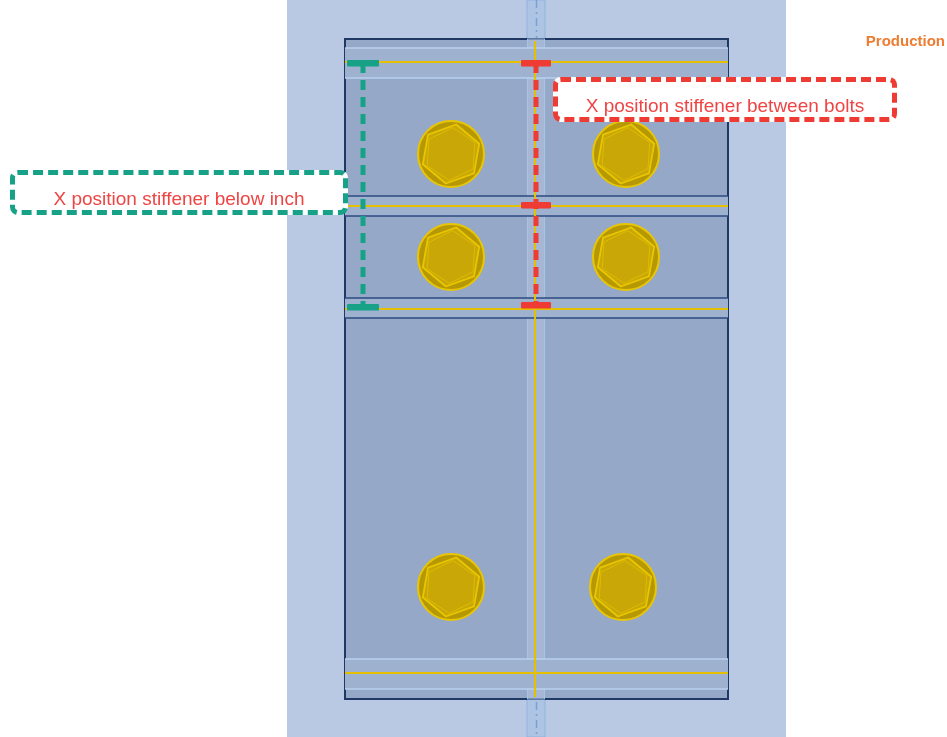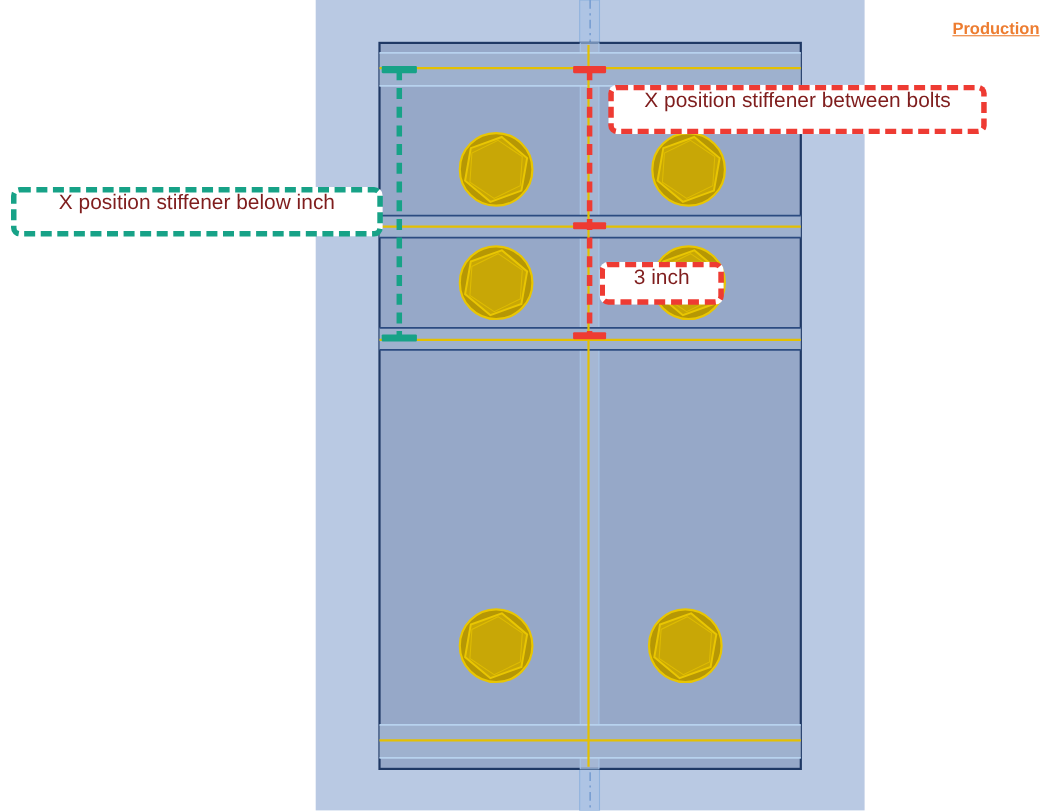--- a/index.html
+++ b/index.html
@@ -3,29 +3,29 @@
 <meta charset="utf-8">
 <style>
   html,body{margin:0;padding:0;background:#ffffff;}
   #canvas{
     position:relative;width:947px;height:737px;background:#ffffff;overflow:hidden;
     font-family:"Liberation Sans","DejaVu Sans",sans-serif;
   }
   #scene-svg{position:absolute;left:0;top:0;z-index:1;}
   .callout{
     position:absolute;z-index:5;background:#ffffff;border:5px dashed #888;
-    border-radius:8px;display:flex;align-items:flex-start;justify-content:center;
-    box-sizing:border-box;color:#7f1d1d;font-size:19px;line-height:1.1;white-space:nowrap;
+    border-radius:8px;display:flex;align-items:flex-end;justify-content:center;
+    box-sizing:border-box;color:#ef4444;font-size:19px;line-height:1.1;white-space:nowrap;
   }
   #label-below{left:10px;top:170px;width:338px;height:45px;}
   #label-between{left:553px;top:77px;width:344px;height:45px;}
   #label-gap{left:545px;top:238px;width:113px;height:39px;}
   #production{
-    position:absolute;z-index:6;top:18px;right:2px;width:90px;text-align:right;
-    font-size:15px;font-weight:bold;color:#ed7d31;text-decoration:underline;
+    position:absolute;z-index:6;top:32px;right:2px;width:90px;text-align:right;
+    font-size:15px;font-weight:bold;color:#ed7d31;
   }
 </style>
 </head>
 <body>
 
 <div id="canvas">
   <svg id="scene-svg" width="947" height="737">
       <rect x="287" y="0" width="499" height="737" fill="#b9c9e3"></rect>
       <rect x="527" y="0" width="18" height="737" fill="#aec4e4" stroke="#8fb2dd" stroke-width="1"></rect>
       <line x1="536.5" y1="0" x2="536.5" y2="737" stroke="#7a9fd2" stroke-width="1.5" stroke-dasharray="8 4 2 4"></line>
@@ -100,18 +100,15 @@
     </svg>
 
   <div id="label-below" class="callout" style="border-color: rgb(23, 162, 135);">
     <span>X position stiffener below inch</span>
   </div>
 
   <div id="label-between" class="callout" style="border-color: rgb(238, 59, 51);">
     <span>X position stiffener between bolts</span>
   </div>
 
-  <div id="label-gap" class="callout" style="border-color: rgb(238, 59, 51);">
-    <span>3 inch</span>
-  </div>
 
   <div id="production" style="color: rgb(237, 125, 49);">Production</div>
 </div>
 
 </body></html>

